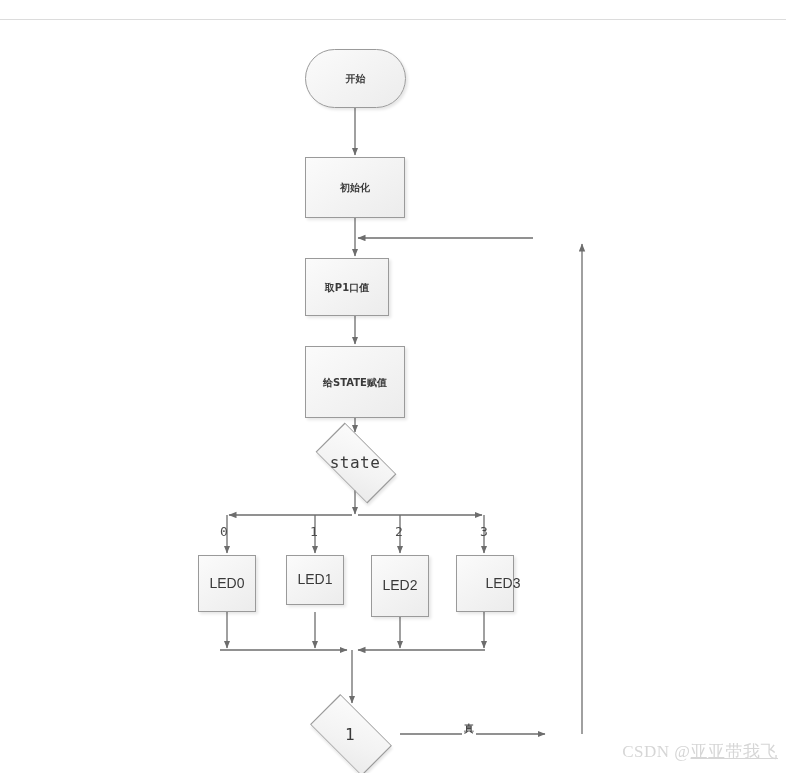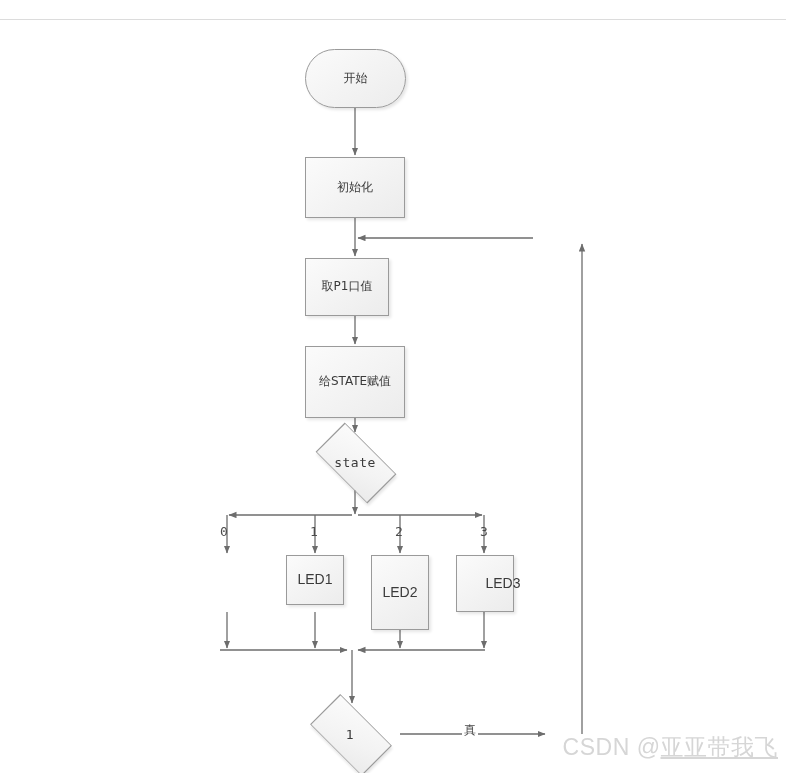--- a/index.html
+++ b/index.html
@@ -40,25 +40,26 @@
     color: #3a3a3a;
     box-shadow: 2px 2px 3px rgba(0,0,0,0.10);
     text-align: center;
     line-height: 1.1;
   }
   .node.rounded {
     border-radius: 30px;
   }
   .cjk {
     font-family: "DejaVu Sans", "Liberation Sans", sans-serif;
-    font-size: 12px;
+    font-size: 10px;
+    font-weight: bold;
   }
   .mono {
     font-family: "DejaVu Sans Mono", "Liberation Mono", monospace;
-    font-size: 13px;
+    font-size: 16px;
     letter-spacing: 0.5px;
   }
   .latin {
     font-family: "Liberation Sans", sans-serif;
     font-size: 14px;
   }
   
   .diamond-wrap {
     position: absolute;
   }
@@ -91,22 +92,22 @@
     position: absolute;
     font-family: "DejaVu Sans Mono", "Liberation Mono", monospace;
     font-size: 13px;
     color: #4a4a4a;
   }
   .watermark {
     position: absolute;
     right: 8px;
     bottom: 10px;
     color: #d6d6d6;
-    font-size: 23px;
-    font-family: Liberation Sans, sans-serif;
+    font-size: 17px;
+    font-family: Liberation Serif, serif;
     letter-spacing: 0.5px;
     white-space: nowrap;
     user-select: none;
   }
   .watermark .uline {
     text-decoration: underline;
   }
 </style>
 </head>
 <body>
@@ -176,26 +177,29 @@
     <span class="cjk">给STATE赋值</span>
   </div>
 
   <div class="diamond-wrap" style="left:305px; top:434px; width:100px; height:56px;">
     <div class="diamond-shape" style="width:56px; height:56px; margin-left:-28px; margin-top:-28px; transform: rotate(45deg) scale(1.26, 0.71);"></div>
     <div class="diamond-label">
       <span class="mono">state</span>
     </div>
   </div>
 
+  <div class="node" style="left:198px; top:555px; width:58px; height:57px;">
+    <span class="latin">LED0</span>
+  </div>
 
   <div class="node" style="left:286px; top:555px; width:58px; height:50px;">
     <span class="latin">LED1</span>
   </div>
 
-  <div class="node" style="left:371px; top:555px; width:58px; height:75px;">
+  <div class="node" style="left:371px; top:555px; width:58px; height:62px;">
     <span class="latin">LED2</span>
   </div>
 
   <div class="node" style="left:456px; top:555px; width:58px; height:57px;padding-left:36px;">
     <span class="latin">LED3</span>
   </div>
 
   <div class="diamond-wrap" style="left:300px; top:705px; width:100px; height:58px;">
     <div class="diamond-shape" style="width:58px; height:58px; margin-left:-29px; margin-top:-29px; transform: rotate(45deg) scale(1.22, 0.71);"></div>
     <div class="diamond-label">

